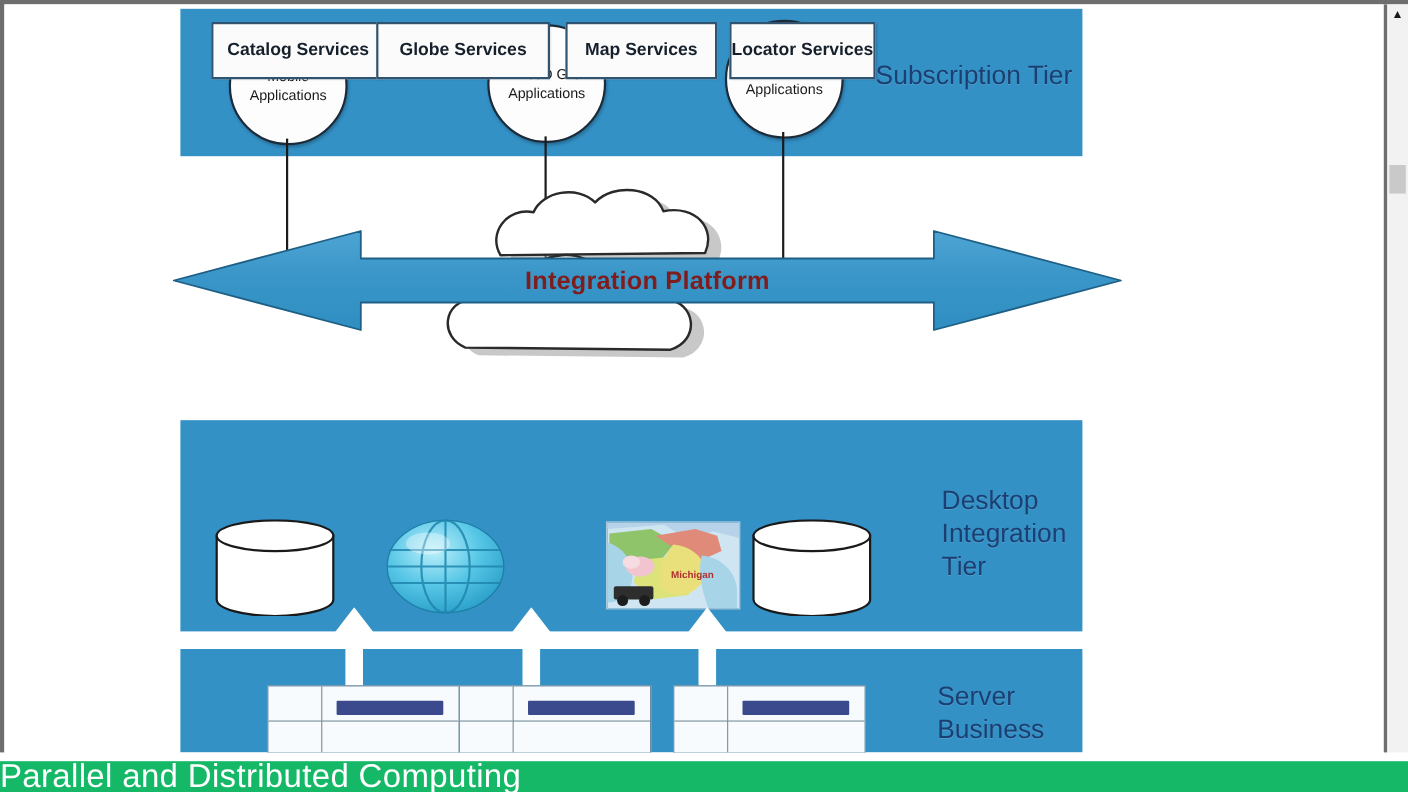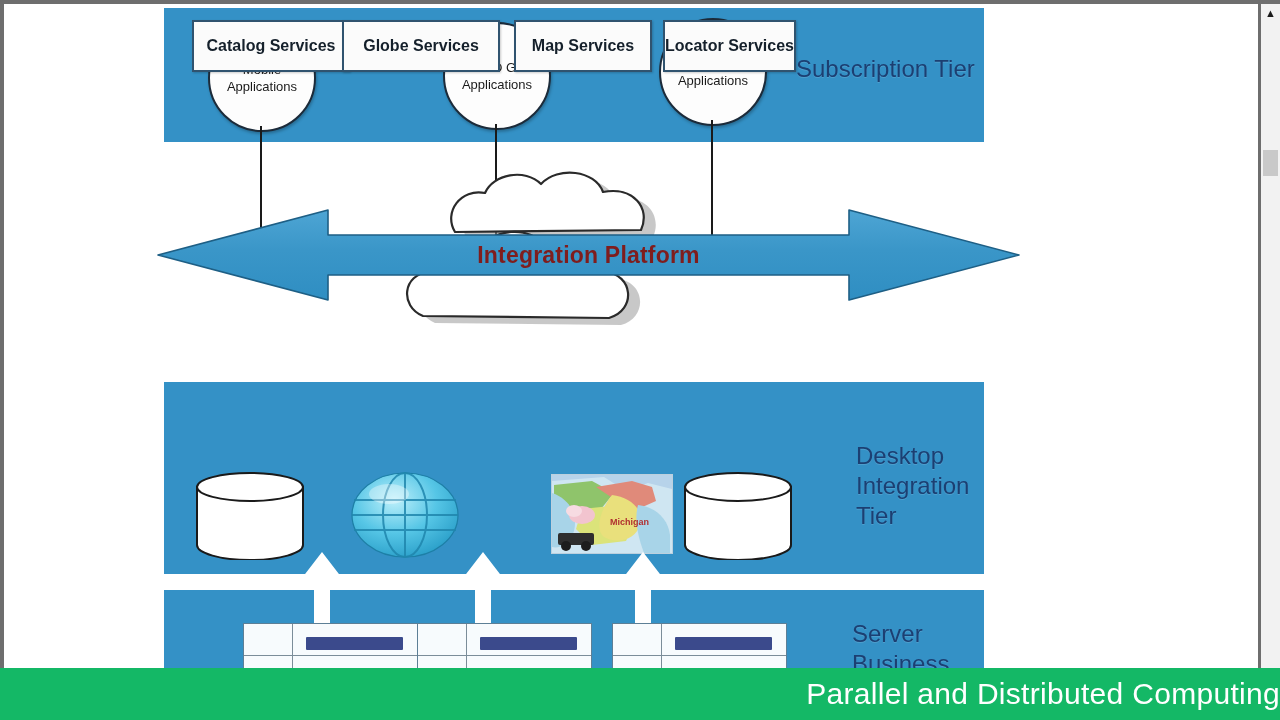--- a/index.html
+++ b/index.html
@@ -140,23 +140,23 @@
   }
   .win-icon .wi-hline {
     position: absolute; left: 0; right: 0; top: 52%; height: 1px; background: #7b8d99;
   }
   .win-icon .wi-bar {
     position: absolute; left: 36%; right: 8%; top: 22%; height: 22%;
     background: #3b4a8c; border-radius: 1px;
   }
   
   .caption-bar {
-    position: absolute; left: 0; bottom: 0; width: 1280px; height: 52px;
+    position: absolute; left: 0; bottom: 0; width: 1280px; height: 28px;
     background: #14b866;
-    display: flex; align-items: center; justify-content: flex-end;
+    display: flex; align-items: center; justify-content: flex-start;
   }
   .caption-text {
     color: #ffffff;
     font-size: 30px;
     font-weight: 400;
     letter-spacing: 0.3px;
     white-space: nowrap;
   }
 </style>
 </head>

